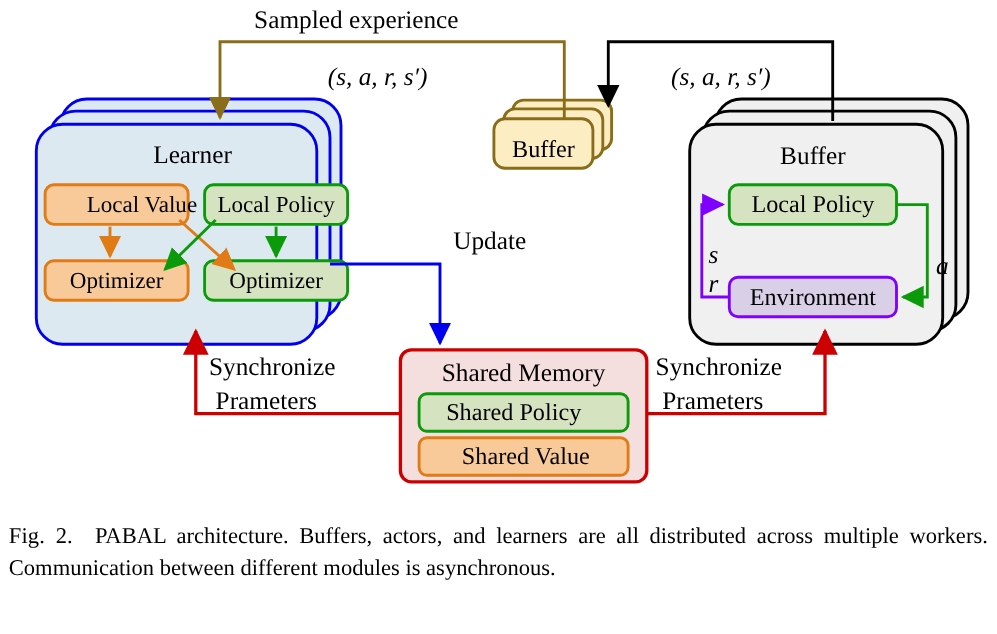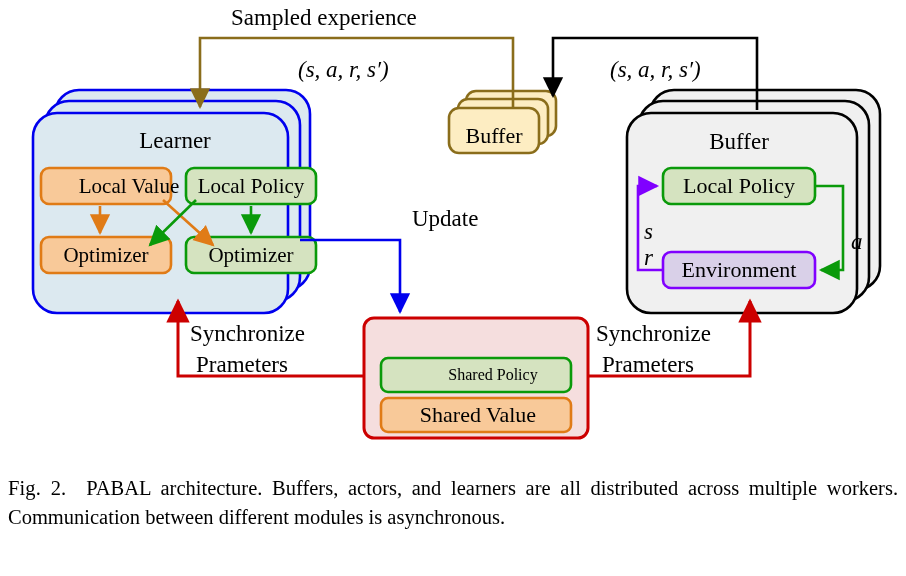--- a/index.html
+++ b/index.html
@@ -152,21 +152,22 @@
 
   <div class="box-label" style="left:449px; top:108px; width:90px; height:56px; font-size:22px;">Buffer</div>
 
   <div class="box-label" style="left:686px; top:126px; width:106px; height:30px; font-size:23px;">Buffer</div>
   <div class="box-label" style="left:663px; top:168px; width:152px; height:36px; font-size:22px;">Local Policy</div>
   <div class="box-label" style="left:663px; top:252px; width:152px; height:36px; font-size:22px;">Environment</div>
   <div class="lbl mathit" style="left:644px; top:203px; font-size:23px;">s</div>
   <div class="lbl mathit" style="left:644px; top:229px; font-size:23px;">r</div>
   <div class="lbl mathit" style="left:851px; top:213px; font-size:23px;">a</div>
 
-  <div class="box-label" style="left:398px; top:358px; width:190px; height:34px; font-size:16px;">Shared Policy</div>
+  <div class="box-label" style="left:364px; top:322px; width:224px; height:32px; font-size:23px;">Shared Memory</div>
+  <div class="box-label" style="left:372px; top:358px; width:190px; height:34px; font-size:22px;">Shared Policy</div>
   <div class="box-label" style="left:381px; top:398px; width:154px; height:34px; font-size:22px;padding-left:20px;">Shared Value</div>
 
   <div class="lbl" style="left:412px; top:207px; font-size:23px;">Update</div>
 
   <div class="lbl" style="left:190px; top:322px; font-size:23px;">Synchronize</div>
   <div class="lbl" style="left:196px; top:353px; font-size:23px;">Prameters</div>
 
   <div class="lbl" style="left:596px; top:322px; font-size:23px;">Synchronize</div>
   <div class="lbl" style="left:602px; top:353px; font-size:23px;">Prameters</div>
 

